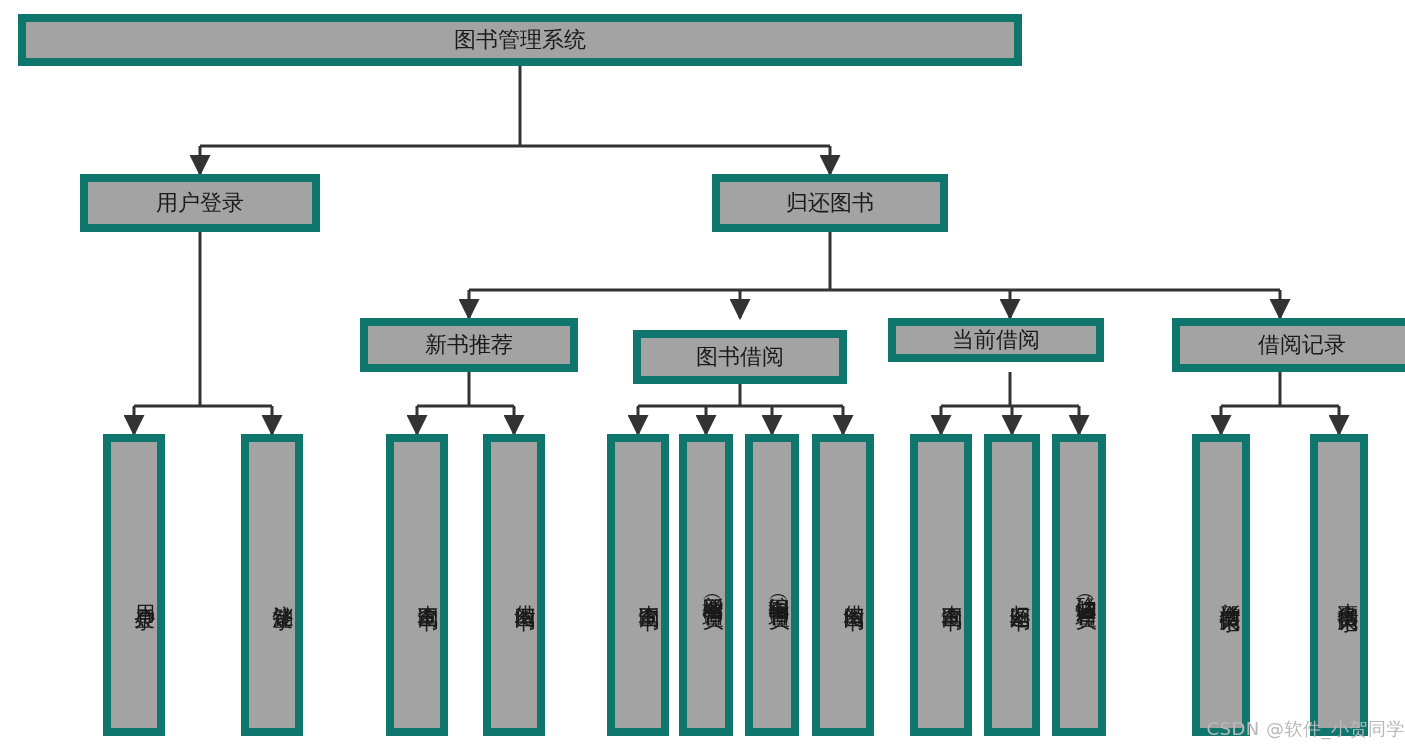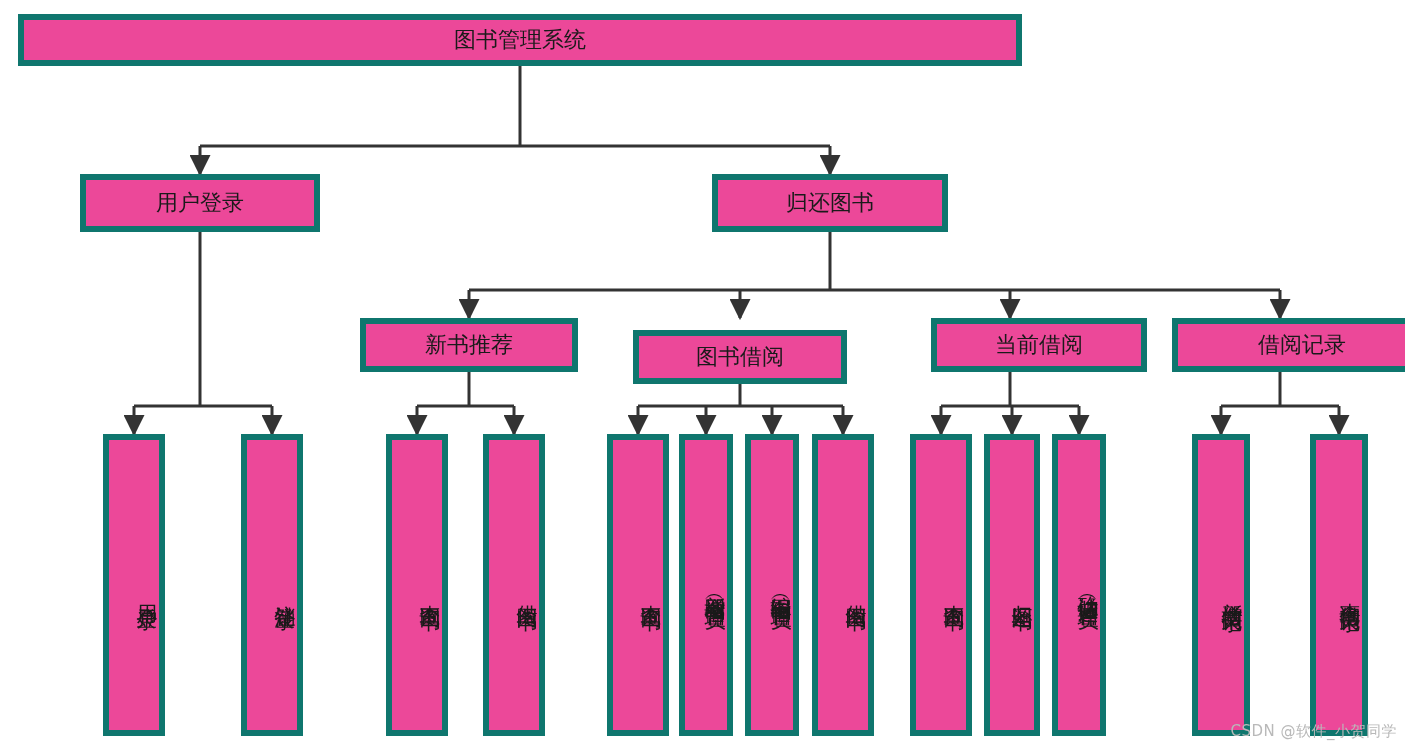--- a/index.html
+++ b/index.html
@@ -22,22 +22,22 @@
     position: absolute;
     left: 0;
     top: 0;
     width: 1405px;
     height: 747px;
     pointer-events: none;
   }
   .node {
     position: absolute;
     box-sizing: border-box;
-    background: #ec4899;
-    border: 6px solid #0f766e;
+    background: #a3a3a3;
+    border: 8px solid #0f766e;
     display: flex;
     align-items: center;
     justify-content: center;
     color: #1a1a1a;
     text-align: center;
     line-height: 1.18;
   }
   .node.horiz {
     font-size: 22px;
   }
@@ -51,23 +51,23 @@
     padding-top: 14px;
   }
   .node.vert.tall-text {
     padding-top: 6px;
   }
   .node-label {
     display: block;
   }
   #watermark {
     position: absolute;
-    right: 8px;
+    right: 0;
     bottom: 6px;
-    font-size: 15px;
+    font-size: 18px;
     color: #b9b9b9;
     letter-spacing: 0.5px;
     white-space: nowrap;
     user-select: none;
   }
 </style>
 </head>
 <body>
 
 <div id="diagram-root">
@@ -124,21 +124,21 @@
       </div>
       <div class="node horiz" style="left: 712px; top: 174px; width: 236px; height: 58px;">
         <span class="node-label">归还图书</span>
       </div>
       <div class="node horiz" style="left: 360px; top: 318px; width: 218px; height: 54px; font-family: Liberation Serif, serif;">
         <span class="node-label">新书推荐</span>
       </div>
       <div class="node horiz" style="left: 633px; top: 330px; width: 214px; height: 54px;">
         <span class="node-label">图书借阅</span>
       </div>
-      <div class="node horiz" style="left: 931px; top: 318px; width: 216px; height: 54px;">
+      <div class="node horiz" style="left: 888px; top: 318px; width: 216px; height: 44px;">
         <span class="node-label">当前借阅</span>
       </div>
       <div class="node horiz" style="left: 1172px; top: 318px; width: 260px; height: 54px;">
         <span class="node-label">借阅记录</span>
       </div>
       <div class="node vert" style="left: 103px; top: 434px; width: 62px; height: 302px;">
         <span class="node-label">用户登录</span>
       </div>
       <div class="node vert" style="left: 241px; top: 434px; width: 62px; height: 302px;">
         <span class="node-label">注销登录</span>

